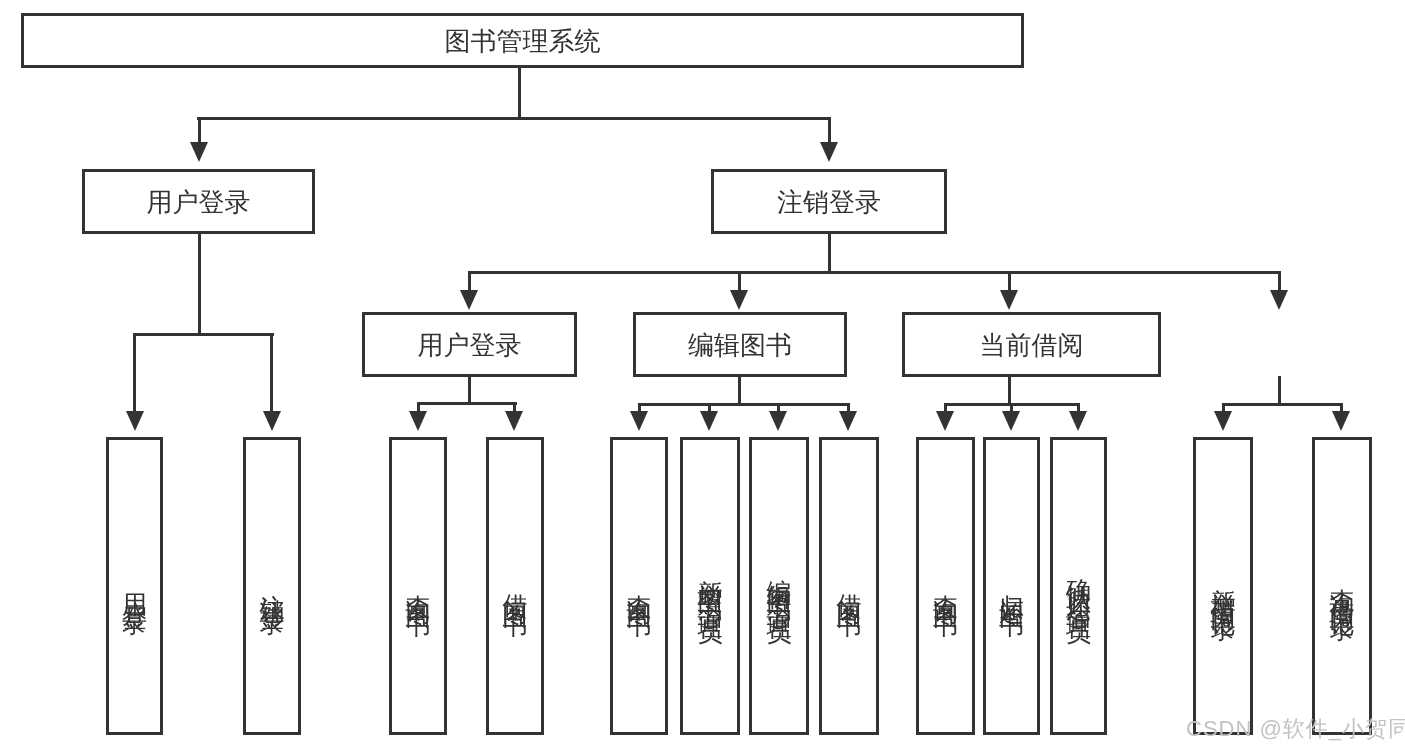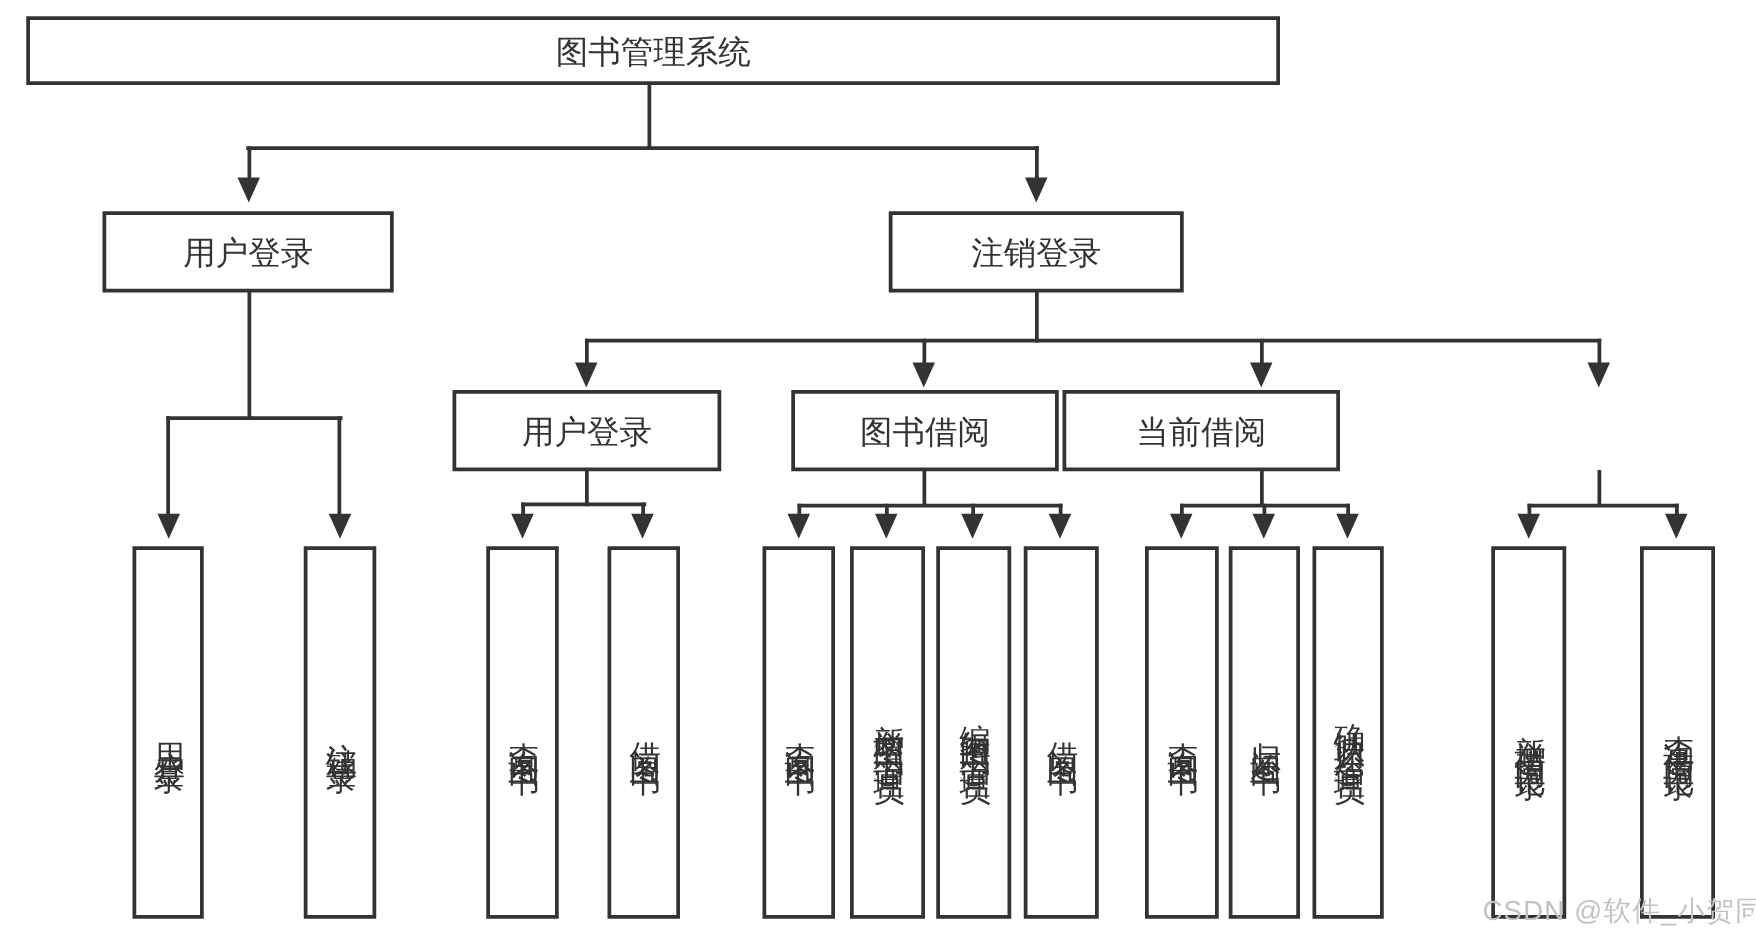--- a/index.html
+++ b/index.html
@@ -38,22 +38,22 @@
 <body>
 
 <div id="canvas">
 
   <div class="node" style="left:21px;top:13px;width:1003px;height:55px;">图书管理系统</div>
 
   <div class="node" style="left:82px;top:169px;width:233px;height:65px;">用户登录</div>
   <div class="node" style="left:711px;top:169px;width:236px;height:65px;">注销登录</div>
 
   <div class="node" style="left:362px;top:312px;width:215px;height:65px;">用户登录</div>
-  <div class="node" style="left:633px;top:312px;width:214px;height:65px;">图书借阅</div>
-  <div class="node" style="left:850px;top:312px;width:222px;height:65px;">当前借阅</div>
+  <div class="node" style="left:633px;top:312px;width:214px;height:65px;">编辑图书</div>
+  <div class="node" style="left:902px;top:312px;width:259px;height:65px;">当前借阅</div>
 
   <div class="node leaf" style="left:106px;top:437px;width:57px;height:298px;">用户登录</div>
   <div class="node leaf" style="left:243px;top:437px;width:58px;height:298px;">注销登录</div>
 
   <div class="node leaf" style="left:389px;top:437px;width:58px;height:298px;">查询图书</div>
   <div class="node leaf" style="left:486px;top:437px;width:58px;height:298px;">借阅图书</div>
 
   <div class="node leaf" style="left:610px;top:437px;width:58px;height:298px;">查询图书</div>
   <div class="node leaf" style="left:680px;top:437px;width:60px;height:298px;">新增图书（管理员）</div>
   <div class="node leaf" style="left:749px;top:437px;width:60px;height:298px;">编辑图书（管理员）</div>

